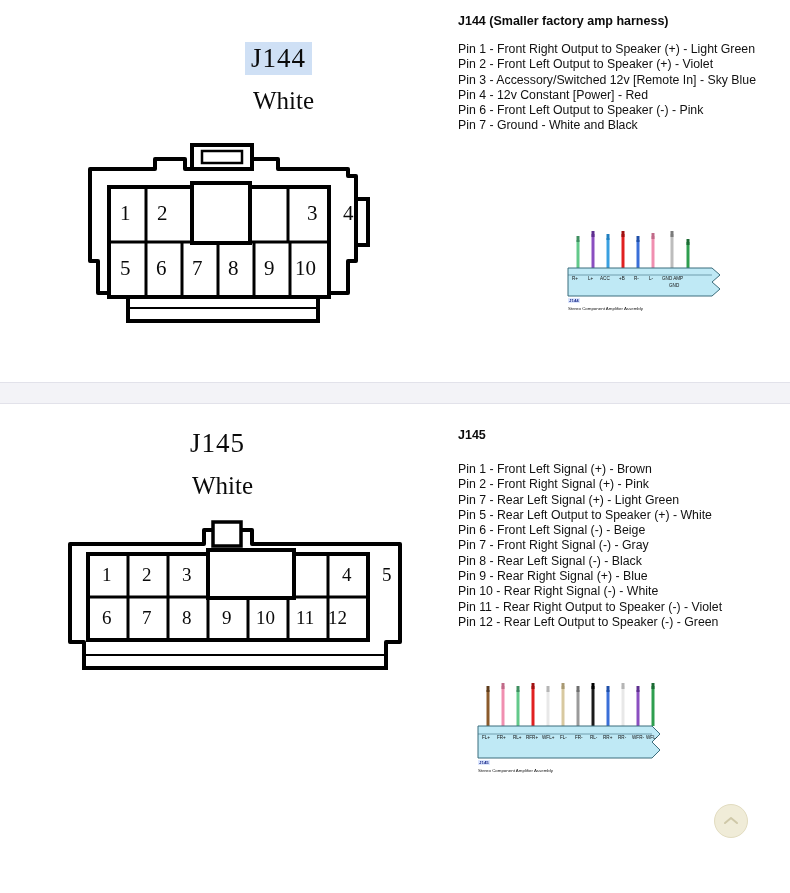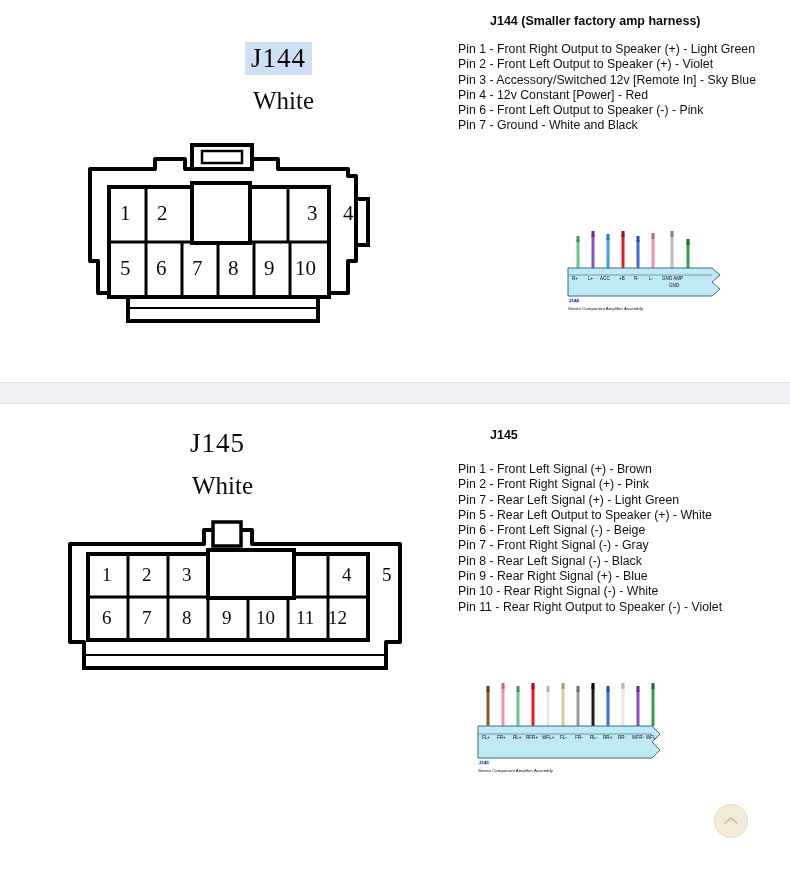--- a/index.html
+++ b/index.html
@@ -45,21 +45,20 @@
     color: #0a0a0a;
   }
 
   
   .info { position: absolute; }
   .info-title {
     font-size: 12.5px;
     font-weight: bold;
     color: #0b0b0b;
     margin-bottom: 14px;
-    margin-left: 32px;
   }
   .pin-line {
     font-size: 12.3px;
     color: #111;
     line-height: 15.3px;
     white-space: nowrap;
   }
 
   
   .thumb { position: absolute; }
@@ -261,20 +260,21 @@
     <div class="pin-line">Pin 1 - Front Left Signal (+) - Brown</div>
     <div class="pin-line">Pin 2 - Front Right Signal (+) - Pink</div>
     <div class="pin-line">Pin 7 - Rear Left Signal (+) - Light Green</div>
     <div class="pin-line">Pin 5 - Rear Left Output to Speaker (+) - White</div>
     <div class="pin-line">Pin 6 - Front Left Signal (-) - Beige</div>
     <div class="pin-line">Pin 7 - Front Right Signal (-) - Gray</div>
     <div class="pin-line">Pin 8 - Rear Left Signal (-) - Black</div>
     <div class="pin-line">Pin 9 - Rear Right Signal (+) - Blue</div>
     <div class="pin-line">Pin 10 - Rear Right Signal (-) - White</div>
     <div class="pin-line">Pin 11 - Rear Right Output to Speaker (-) - Violet</div>
+    <div class="pin-line">Pin 12 - Rear Left Output to Speaker (-) - Green</div>
   </div>
 
   <div class="thumb" style="left:474px; top:668px; width:210px; height:110px;">
     <svg width="210" height="110" viewBox="0 0 210 110" style="position:absolute; left:0; top:0;">
       <g stroke-width="3">
         <line x1="14" y1="22" x2="14" y2="58" stroke="#8b5a2b"></line>
         <line x1="29" y1="18" x2="29" y2="58" stroke="#f08fb0"></line>
         <line x1="44" y1="22" x2="44" y2="58" stroke="#63c98a"></line>
         <line x1="59" y1="18" x2="59" y2="58" stroke="#e02020"></line>
         <line x1="74" y1="22" x2="74" y2="58" stroke="#e8e8e8"></line>

